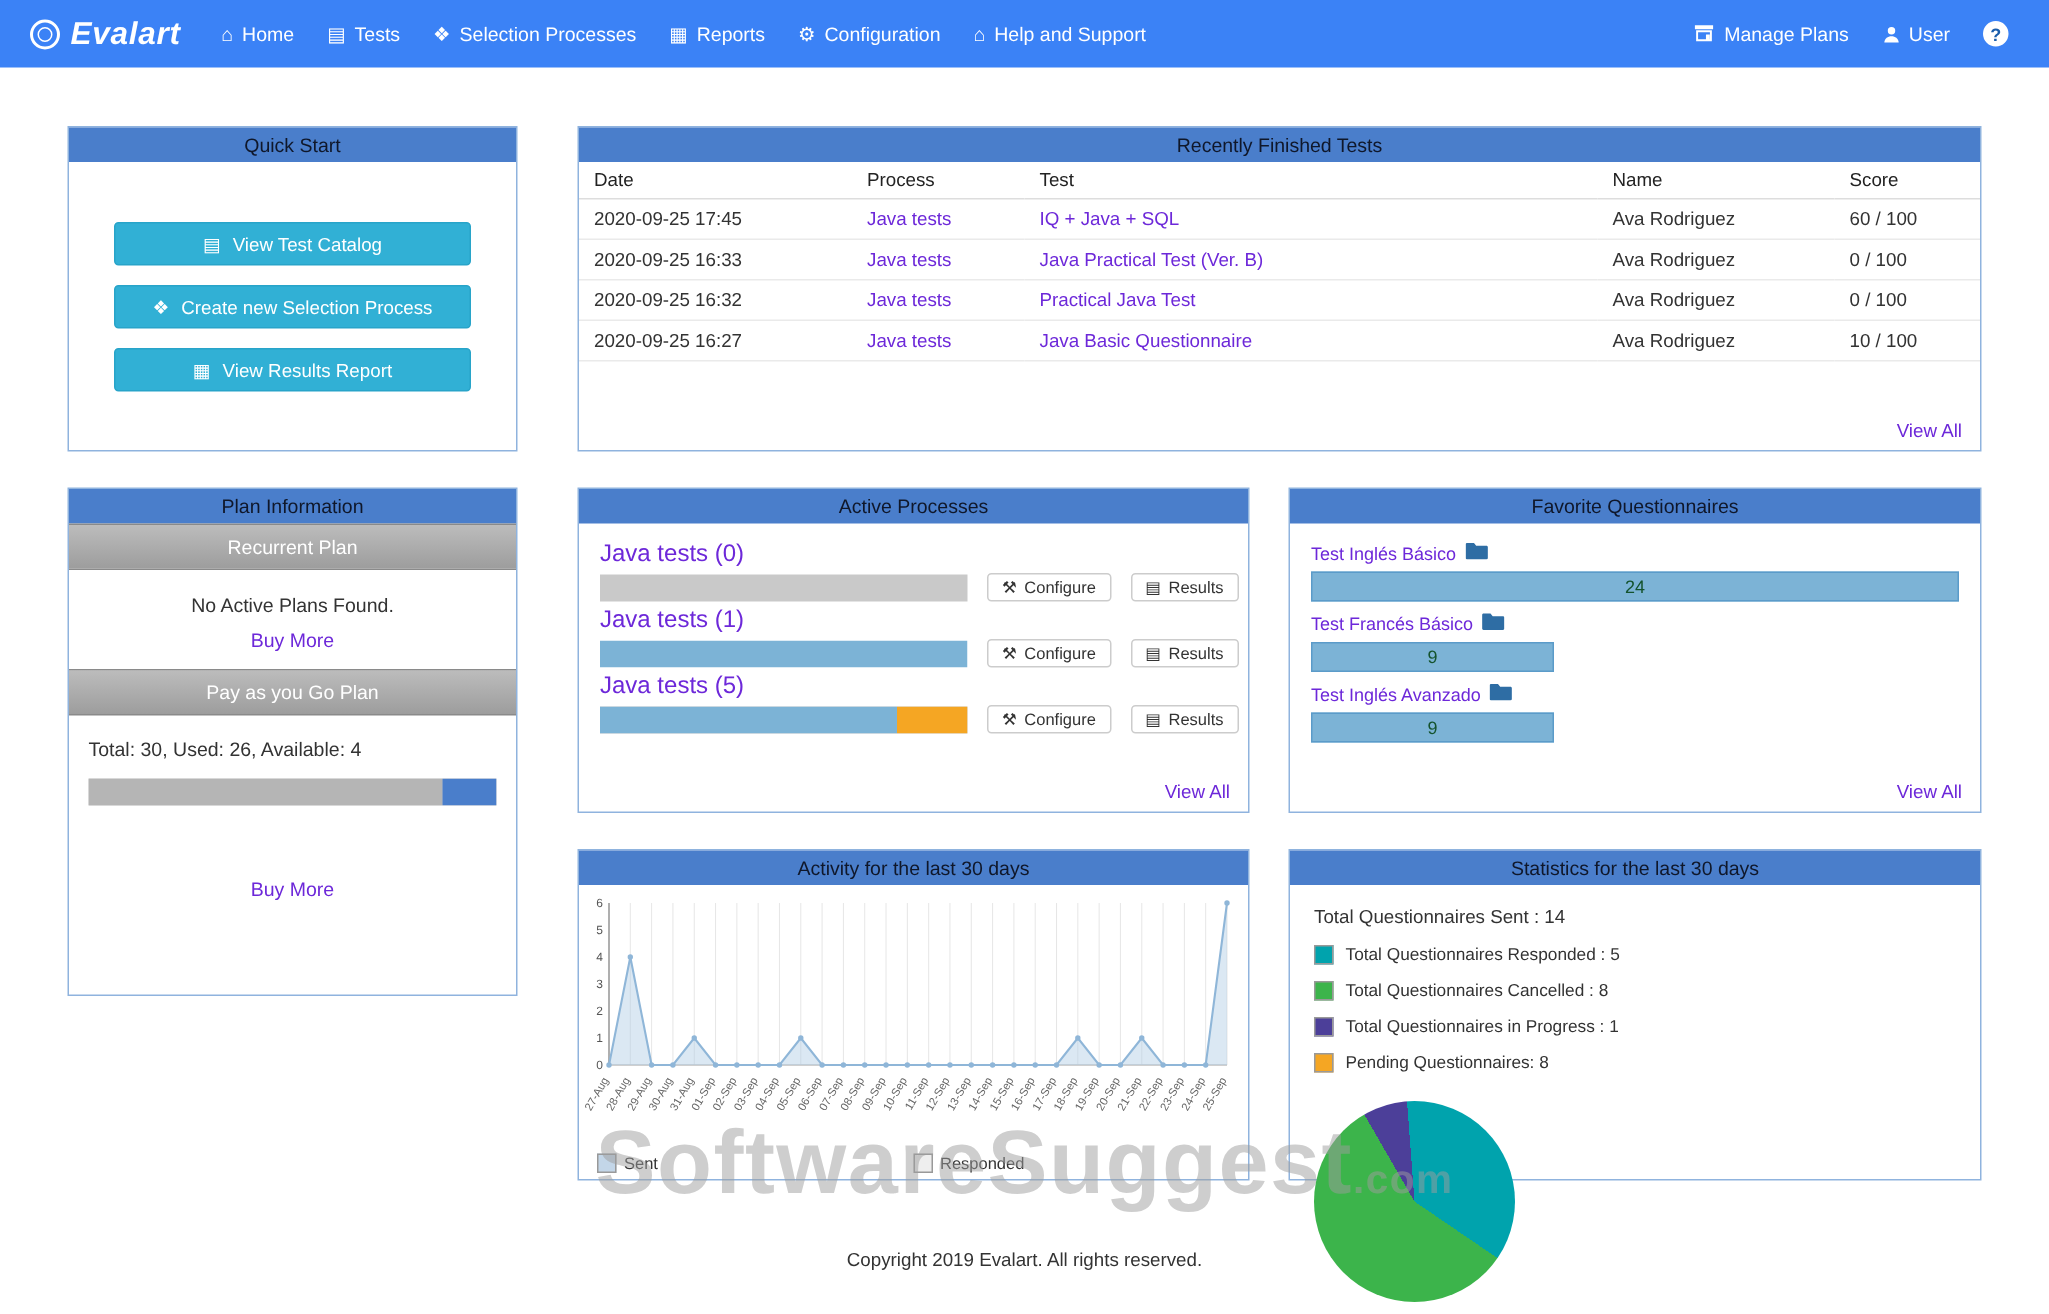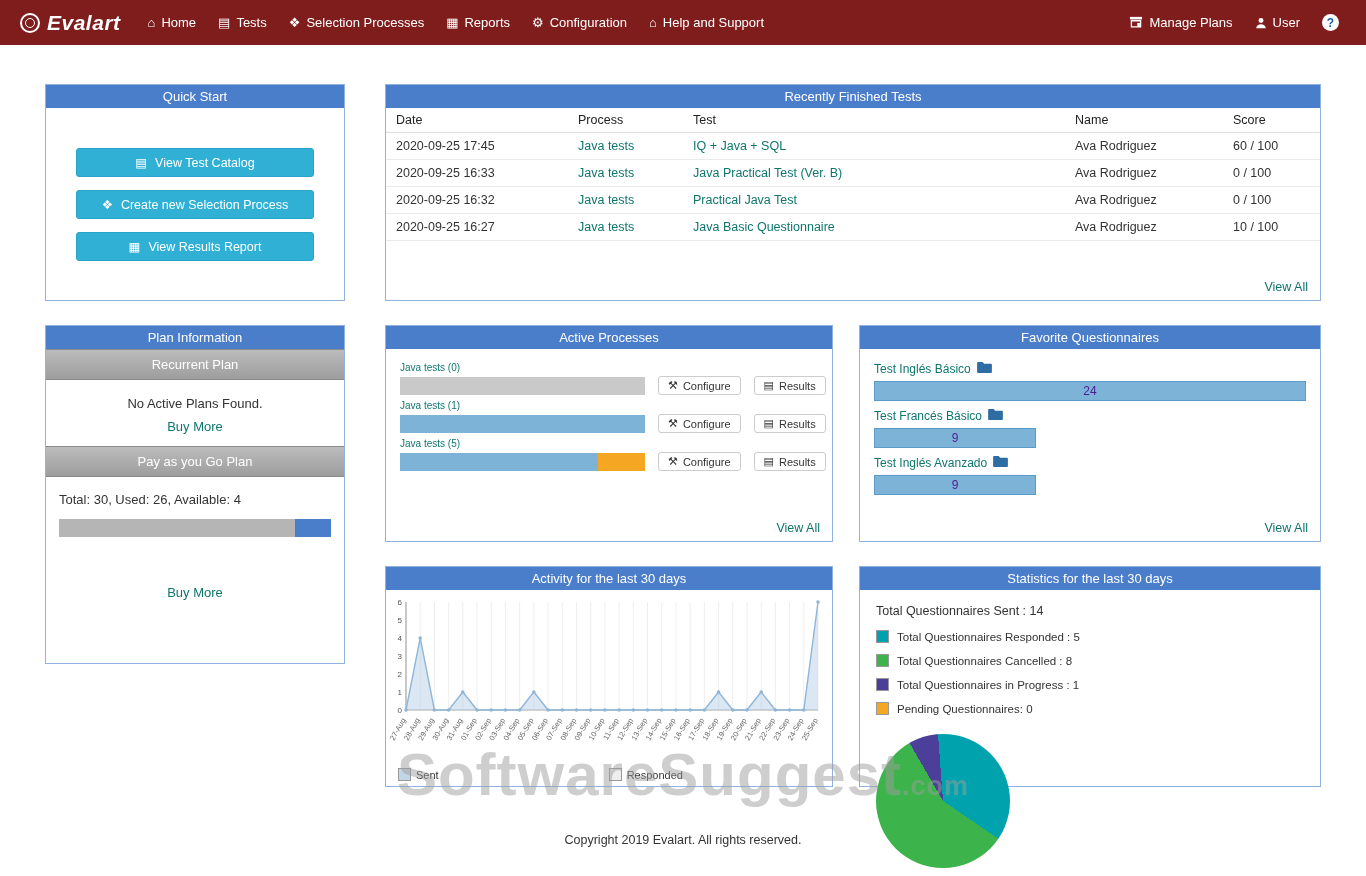--- a/index.html
+++ b/index.html
@@ -1,41 +1,41 @@
 <!DOCTYPE html>
 <html><head>
 <meta charset="utf-8">
 <style>
   *{box-sizing:border-box;margin:0;padding:0}
   html,body{width:1366px;height:876px;overflow:hidden;background:#fff;
     font-family:"Liberation Sans",sans-serif;color:#333;position:relative}
-  a{text-decoration:none;color:#0f766e;cursor:pointer}
-  
-  .navbar{height:45px;background:#7f1d1d;display:flex;align-items:center;
+  a{text-decoration:none;color:#6d28d9;cursor:pointer}
+  
+  .navbar{height:45px;background:#3b82f6;display:flex;align-items:center;
     justify-content:space-between;padding:0 16px 0 20px;color:#fff}
   .nav-left,.nav-right{display:flex;align-items:center;height:100%}
   .brand{display:flex;align-items:center;gap:7px;margin-right:16px;cursor:pointer}
   .logo-mark{width:20px;height:20px;border:2px solid #fff;border-radius:50%;position:relative;flex:none}
   .logo-mark::after{content:'';position:absolute;inset:3px;border:1.5px solid #fff;border-radius:50%}
   .brand-text{font-size:21px;font-weight:bold;font-style:italic;letter-spacing:.5px}
   .nav-item{display:flex;align-items:center;gap:6px;padding:0 11px;font-size:13px;
     height:45px;cursor:pointer;white-space:nowrap}
   .nav-item .glyph{font-size:13px;display:inline-flex;align-items:center}
   .q-circle{width:17px;height:17px;background:#fff;color:#1a5dab;border-radius:50%;
     font-size:12px;font-weight:bold;display:inline-flex;align-items:center;justify-content:center}
   
   main{display:flex;gap:40px;padding:39px 45px 0 45px;align-items:flex-start}
   .col-left{width:300px;flex:none;display:flex;flex-direction:column;gap:24px}
   .col-right{flex:1;display:flex;flex-direction:column;gap:24px}
   .row2,.row3{display:flex;gap:26px}
   .row2>.panel:first-child,.row3>.panel:first-child{width:448px;flex:none}
   .row2>.panel:last-child,.row3>.panel:last-child{flex:1}
   
   .panel{background:#fff;border:1px solid #8fb3de;display:flex;flex-direction:column}
-  .panel-h{background:#4a7ecb;color:#ffffff;text-align:center;font-size:13px;
+  .panel-h{background:#4a7ecb;color:#0f172a;text-align:center;font-size:13px;
     padding:4px 8px;flex:none}
   .p-body{flex:1;display:flex;flex-direction:column}
   .view-all{margin-top:auto;text-align:right;padding:2px 12px 6px;font-size:12.5px}
   .h-quick{height:217px}.h-plan{height:339px}.h-rft{height:217px}
   .h-mid{height:217px}.h-bot{height:221px}
   
   .qs-body{padding:40px 30px 0;display:flex;flex-direction:column;gap:13px}
   .qs-btn{background:#31b0d5;border:1px solid #28a4c9;color:#fff;font-size:12.5px;
     padding:6px 10px;border-radius:3px;display:flex;align-items:center;justify-content:center;
     gap:8px;width:238px;margin:0 auto;cursor:pointer;font-family:inherit}
@@ -49,31 +49,31 @@
   .usage-bar div{height:100%}
   
   table{width:100%;border-collapse:collapse;font-size:12.5px}
   th{text-align:left;font-weight:normal;color:#222;padding:5px 10px;border-bottom:1px solid #ddd}
   td{padding:6px 10px;border-bottom:1px solid #eaeaea;color:#333}
   th:nth-child(1){width:182px}th:nth-child(2){width:115px}
   th:nth-child(4){width:158px}th:nth-child(5){width:97px}
   .score{}
   
   .ap-body{padding:8px 14px 0}
-  .ap-name{font-size:10px;display:inline-block;margin:4px 0 3px}
+  .ap-name{font-size:16px;display:inline-block;margin:4px 0 3px}
   .ap-row{display:flex;align-items:center;gap:13px}
   .ap-bar{width:245px;height:18px;background:#c9c9c9;display:flex;overflow:hidden;flex:none}
   .ap-bar span{height:100%;display:block}
   .btn-sm{font-size:11px;padding:2px 9px;border:1px solid #ccc;background:#fff;
     border-radius:3px;color:#333;display:inline-flex;gap:5px;align-items:center;
     cursor:pointer;font-family:inherit;white-space:nowrap}
   
   .fav-body{padding:8px 14px 0}
   .fav-name{font-size:12px;display:flex;align-items:center;gap:6px;margin:4px 0 5px}
-  .fav-bar{height:20px;background:#7cb3d6;border:1px solid #5b9bc9;color:#4c1d95;font-size:12px;
+  .fav-bar{height:20px;background:#7cb3d6;border:1px solid #5b9bc9;color:#14532d;font-size:12px;
     display:flex;align-items:center;justify-content:center;margin-bottom:7px}
   
   .act-body{padding:4px 2px 0}
   .legend-row{display:flex;gap:170px;padding:0 0 0 10px;font-size:11px;align-items:center}
   .legend-item{display:flex;align-items:center;gap:5px}
   .swatch{width:13px;height:13px;border:1px solid #999;display:inline-block;flex:none}
   
   .stats-body{display:flex;justify-content:space-between;padding:14px 16px 0}
   .stats-total{font-size:12.5px;margin-bottom:12px}
   .stat-leg{display:flex;align-items:flex-end;gap:8px;margin-bottom:11px;font-size:11.5px}
@@ -458,21 +458,21 @@
                 <div class="stat-leg">
                   <span class="swatch" style="background:#3cb44b"></span>
                   <span>Total Questionnaires Cancelled : 8</span>
                 </div>
                 <div class="stat-leg">
                   <span class="swatch" style="background:#4c3f99"></span>
                   <span>Total Questionnaires in Progress : 1</span>
                 </div>
                 <div class="stat-leg">
                   <span class="swatch" style="background:#f5a623"></span>
-                  <span>Pending Questionnaires: 0</span>
+                  <span>Pending Questionnaires: 8</span>
                 </div>
               </div>
           </div>
           <div class="pie" id="pie" style="background: conic-gradient(from -30deg, rgb(76, 63, 153) 0deg, rgb(76, 63, 153) 25.7143deg, rgb(0, 163, 173) 25.7143deg, rgb(0, 163, 173) 154.286deg, rgb(60, 180, 75) 154.286deg, rgb(60, 180, 75) 360deg);"></div>
         </div>
       </section>
     </div>
   </div>
 </main>
 

